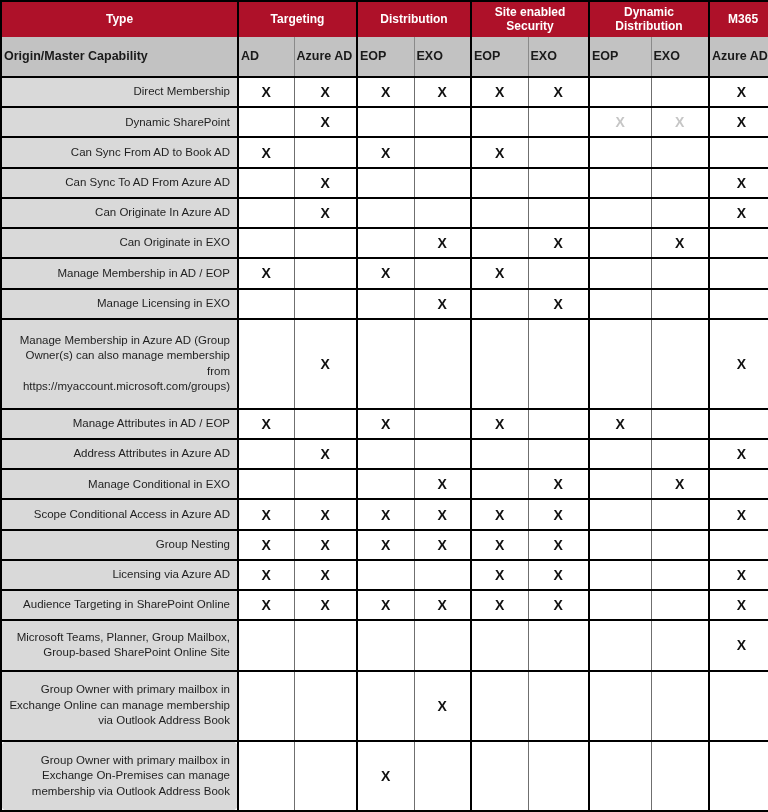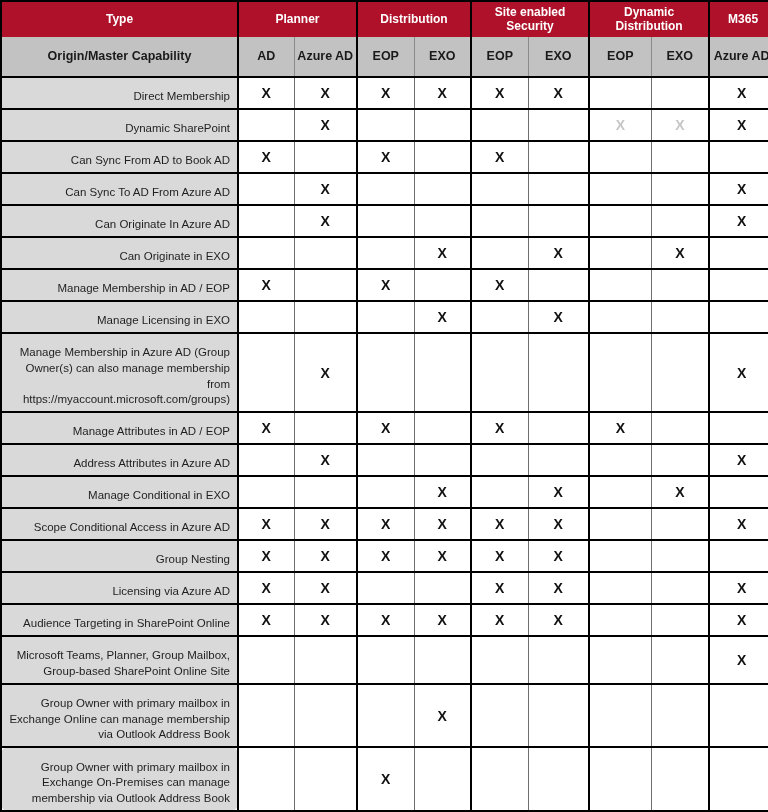--- a/index.html
+++ b/index.html
@@ -50,21 +50,21 @@
   }
   tr.hdr-top th.first { border-left: none; }
   tr.hdr-top th.last  { border-right: none; }
 
   
   tr.hdr-sub th {
     background: #C2C2C2;
     color: #1a1a1a;
     font-size: 12.5px;
     font-weight: bold;
-    text-align: center;
+    text-align: left;
     vertical-align: middle;
     height: 39px;
     padding: 0 2px;
     border-left: 1px solid #8a8a8a;
     border-right: 1px solid #8a8a8a;
     border-bottom: 2px solid #000000;
     line-height: 1.2;
   }
   tr.hdr-sub th.origin {
     border-left: none;
@@ -74,21 +74,21 @@
   tr.hdr-sub th.sep-strong { border-left: 2px solid #000000; margin-top: 48px; }
   tr.hdr-sub th.last { border-right: none; }
 
   
   td.rowlabel {
     background: #D9D9D9;
     color: #1f1f1f;
     font-size: 11.5px;
     text-align: right;
     vertical-align: middle;
-    padding: 11px 7px 3px 6px;
+    padding: 3px 7px 3px 6px;
     border-top: 2px solid #000000;
     border-bottom: 2px solid #000000;
     border-right: 2px solid #000000;
     line-height: 1.35;
   }
   td.cell {
     background: #ffffff;
     text-align: center;
     vertical-align: middle;
     font-size: 14px;
@@ -117,21 +117,21 @@
       <col class="c-exo1">
     <col class="c-eop2">
       <col class="c-exo2">
       <col class="c-eop3">
       <col class="c-exo3">
       <col class="c-m365">
   </colgroup>
   <thead>
     <tr class="hdr-top" id="grpRow">
         <th class="first">Type</th>
-        <th colspan="2">Planner</th>
+        <th colspan="2">Targeting</th>
         <th colspan="2">Distribution</th>
         <th colspan="2">Site enabled Security</th>
         <th colspan="2">Dynamic Distribution</th>
         <th colspan="1" class="last">M365</th>
       </tr>
     <tr class="hdr-sub" id="subRow">
         <th class="origin">Origin/Master Capability</th>
         <th class="sep-strong">AD</th>
         <th class="">Azure AD</th>
         <th class="sep-strong">EOP</th>

